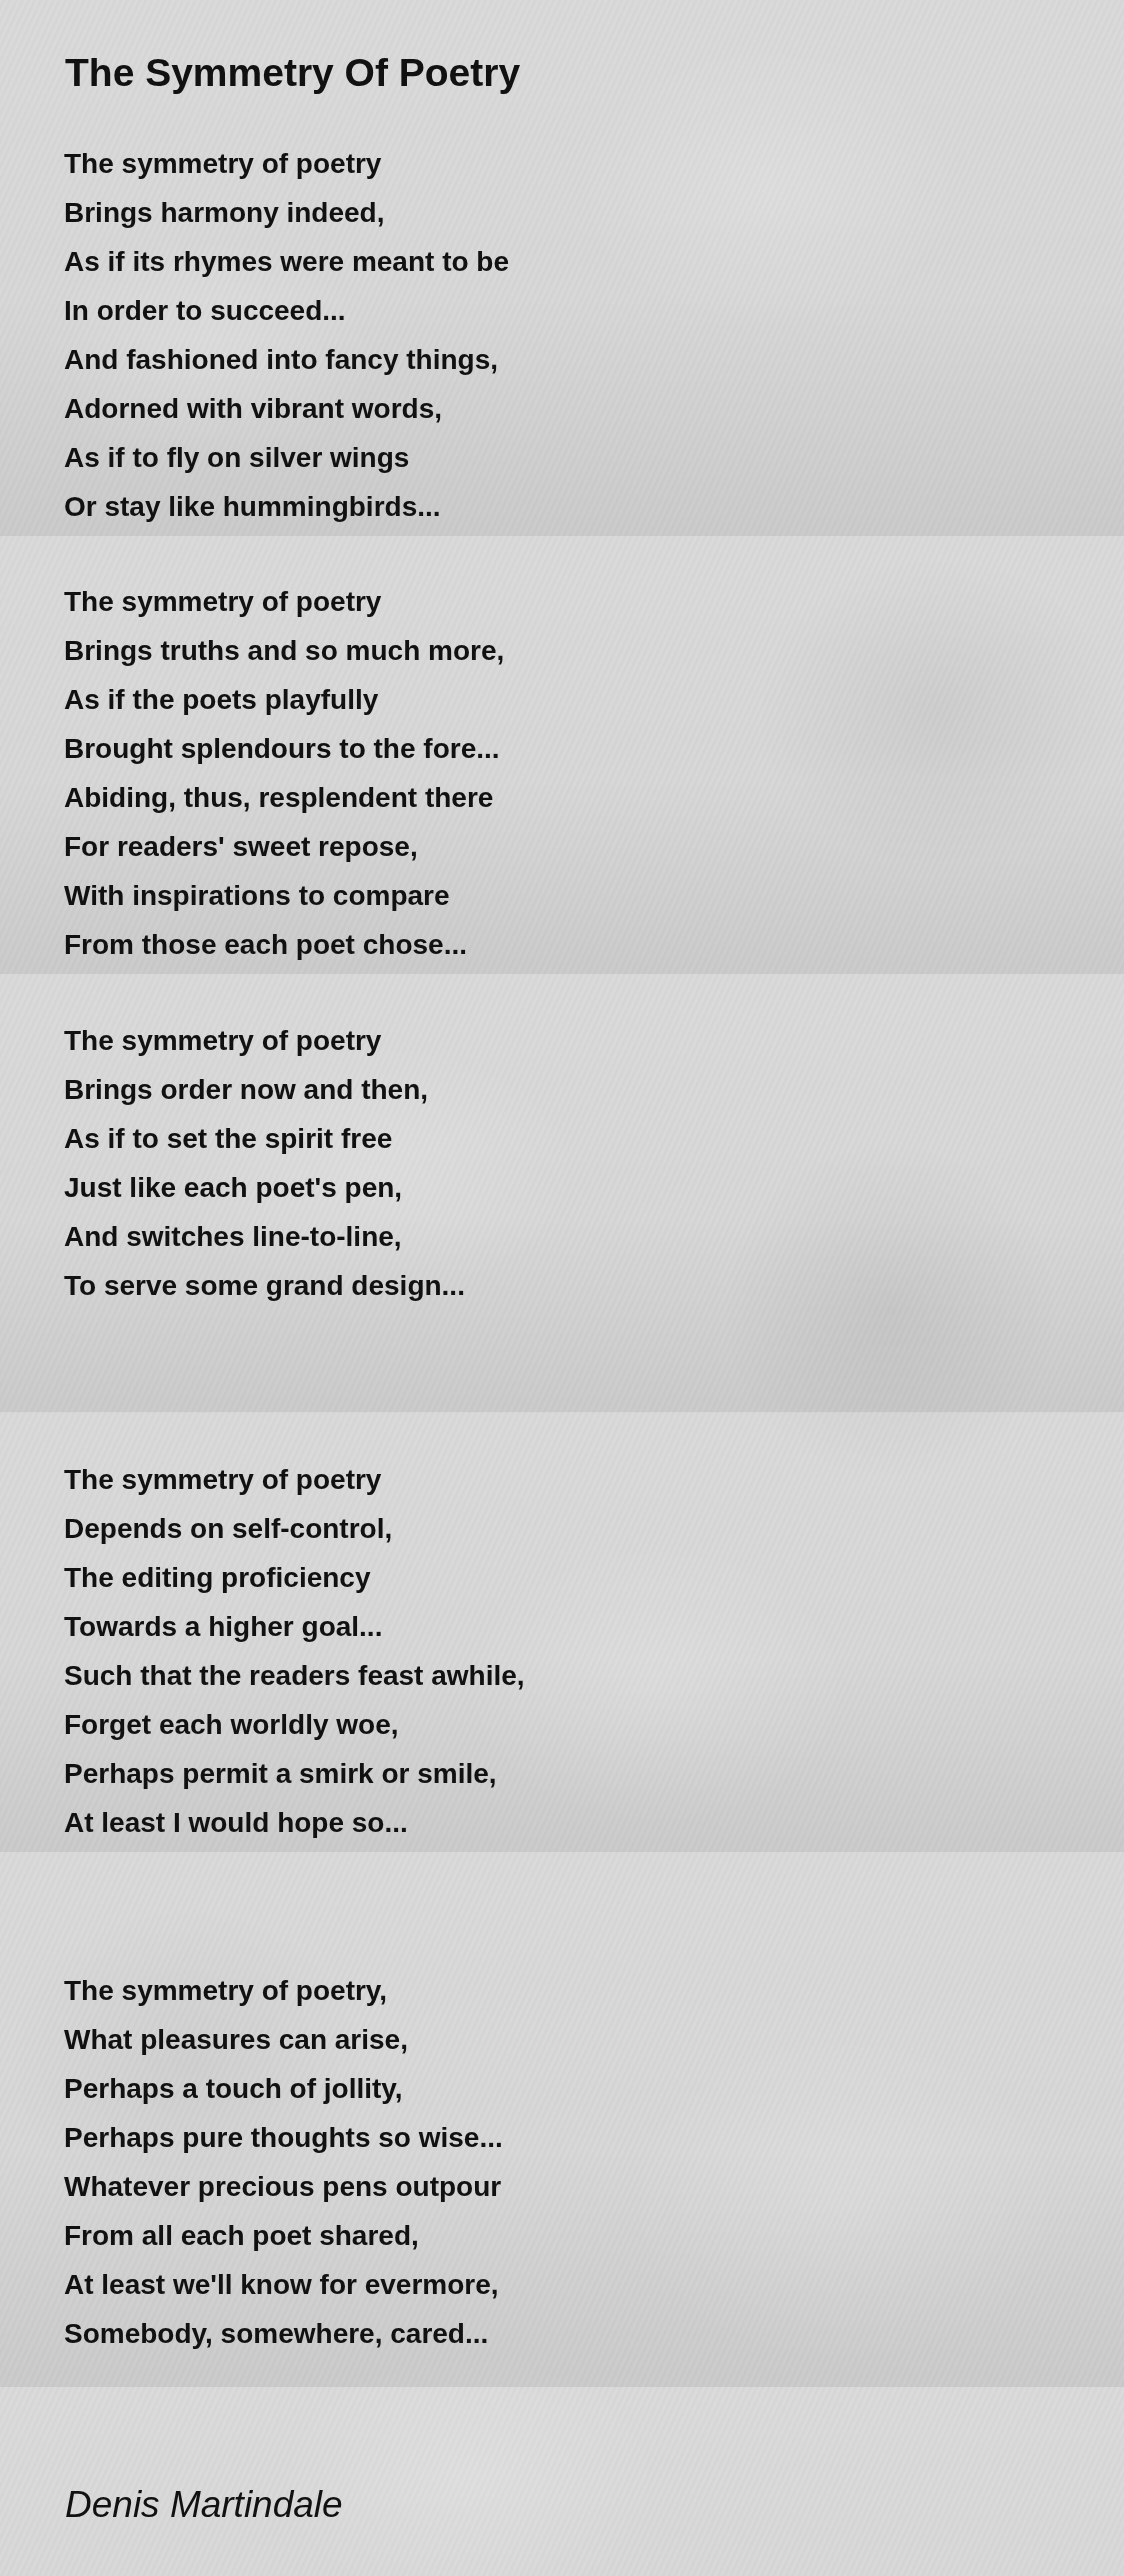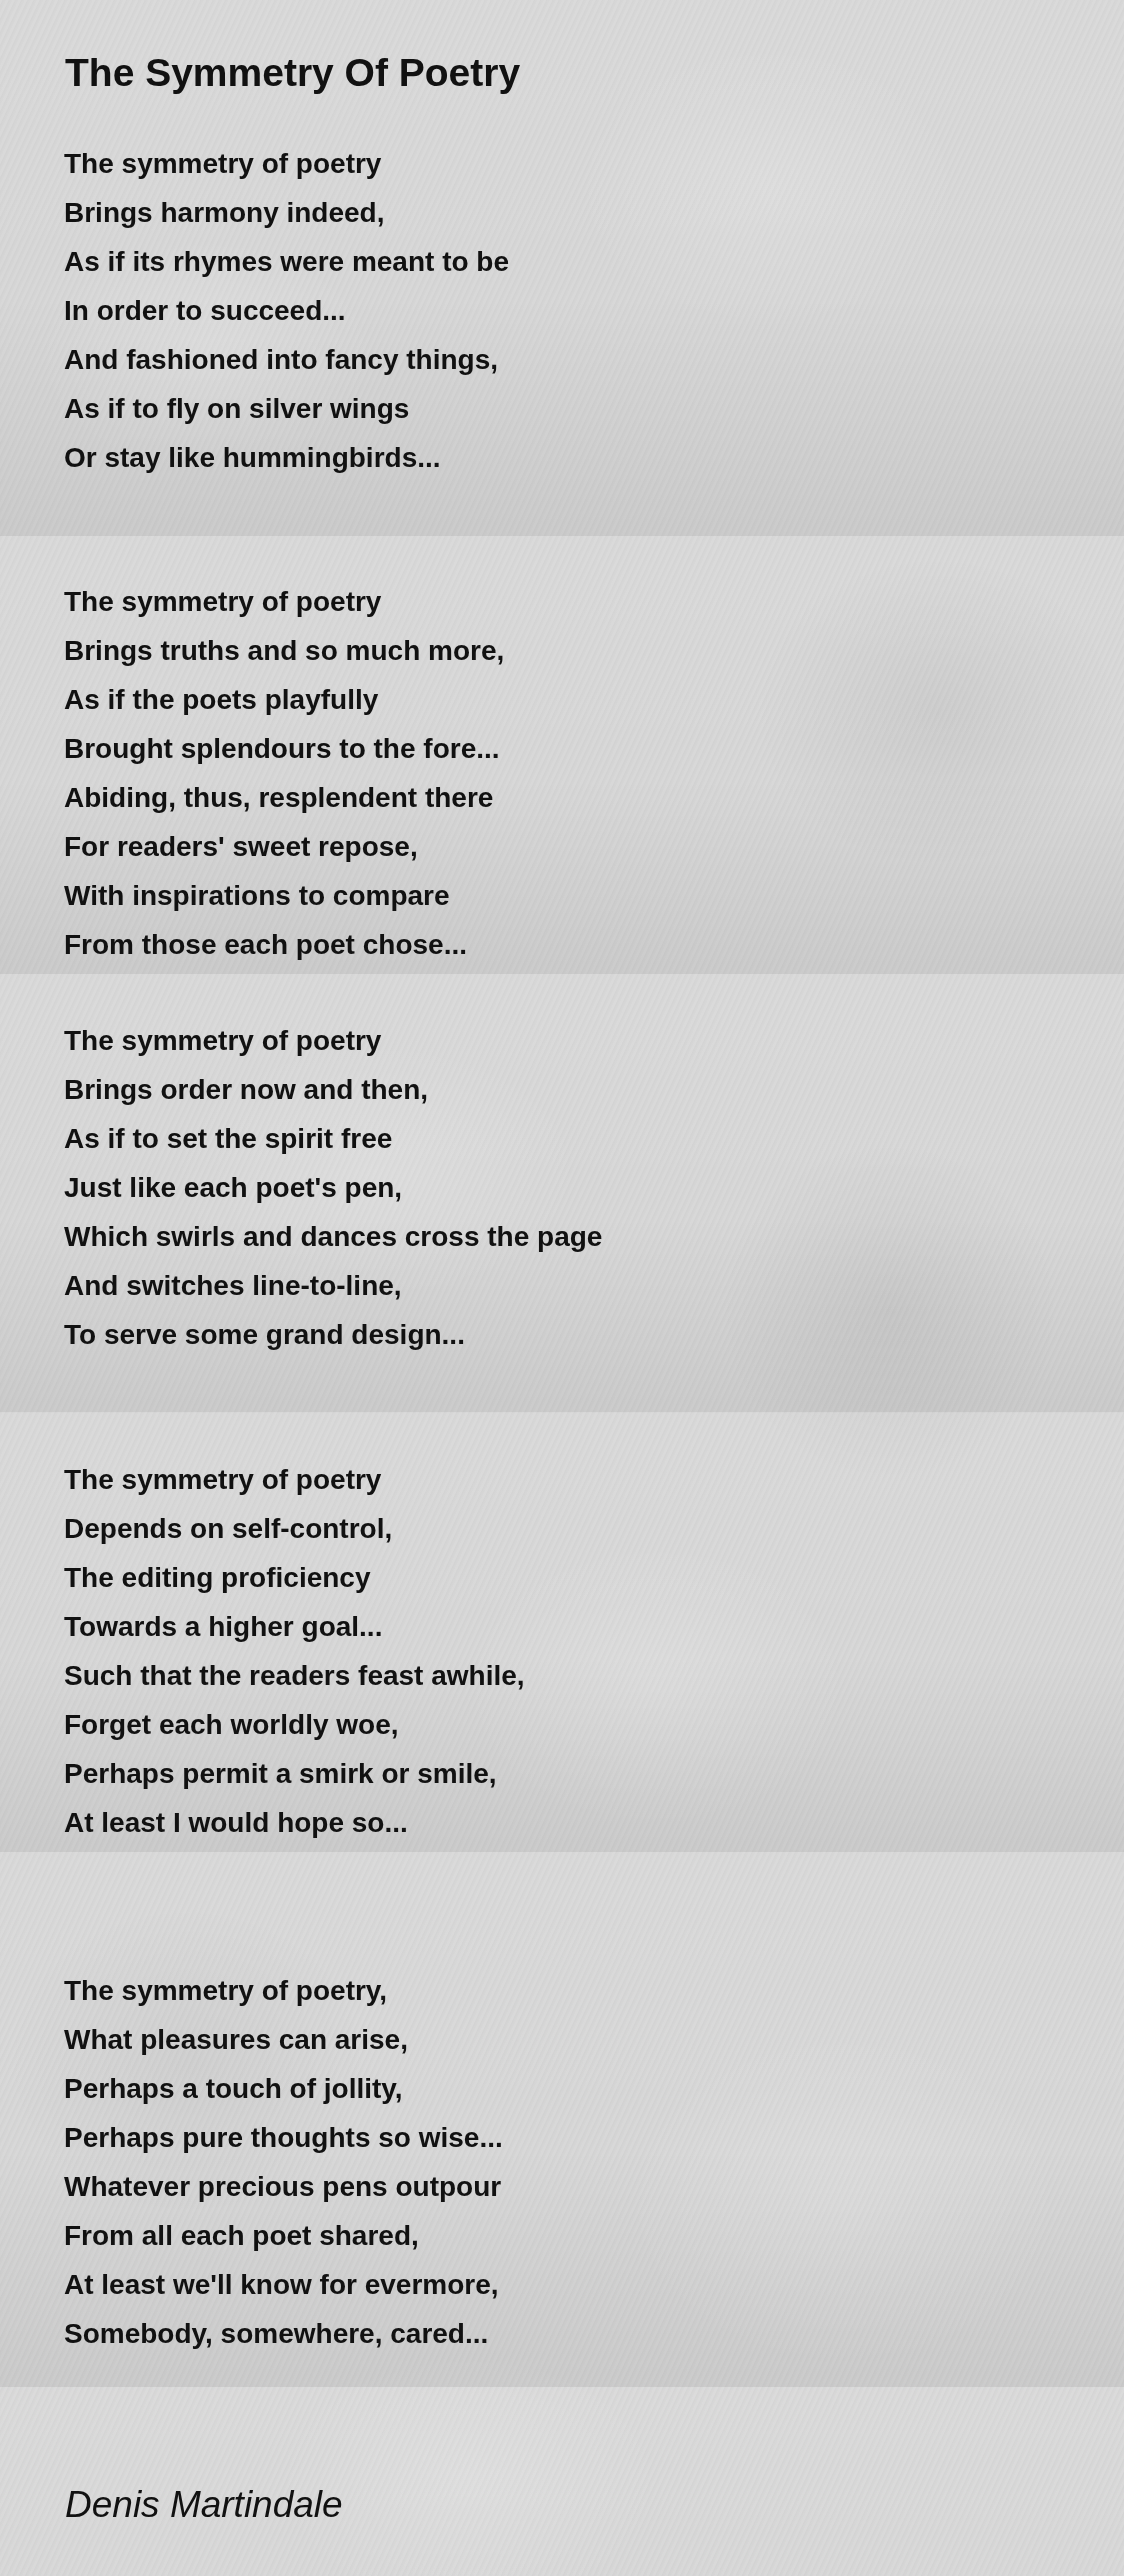--- a/index.html
+++ b/index.html
@@ -102,41 +102,41 @@
 <div class="band band-footer"></div>
 
 <h1 class="title">The Symmetry Of Poetry</h1>
 
 <div class="stanza stanza-1">
   <span class="line">The symmetry of poetry</span>
   <span class="line">Brings harmony indeed,</span>
   <span class="line">As if its rhymes were meant to be</span>
   <span class="line">In order to succeed...</span>
   <span class="line">And fashioned into fancy things,</span>
+  <span class="line">Adorned with vibrant words,</span>
   <span class="line">As if to fly on silver wings</span>
   <span class="line">Or stay like hummingbirds...</span>
 </div>
 
 <div class="stanza stanza-2">
   <span class="line">The symmetry of poetry</span>
   <span class="line">Brings truths and so much more,</span>
   <span class="line">As if the poets playfully</span>
   <span class="line">Brought splendours to the fore...</span>
   <span class="line">Abiding, thus, resplendent there</span>
   <span class="line">For readers' sweet repose,</span>
   <span class="line">With inspirations to compare</span>
   <span class="line">From those each poet chose...</span>
 </div>
 
 <div class="stanza stanza-3">
   <span class="line">The symmetry of poetry</span>
   <span class="line">Brings order now and then,</span>
   <span class="line">As if to set the spirit free</span>
   <span class="line">Just like each poet's pen,</span>
-  <span class="line">Which swirls and dances cross the page</span>
   <span class="line">And switches line-to-line,</span>
   <span class="line">To serve some grand design...</span>
 </div>
 
 <div class="stanza stanza-4">
   <span class="line">The symmetry of poetry</span>
   <span class="line">Depends on self-control,</span>
   <span class="line">The editing proficiency</span>
   <span class="line">Towards a higher goal...</span>
   <span class="line">Such that the readers feast awhile,</span>

